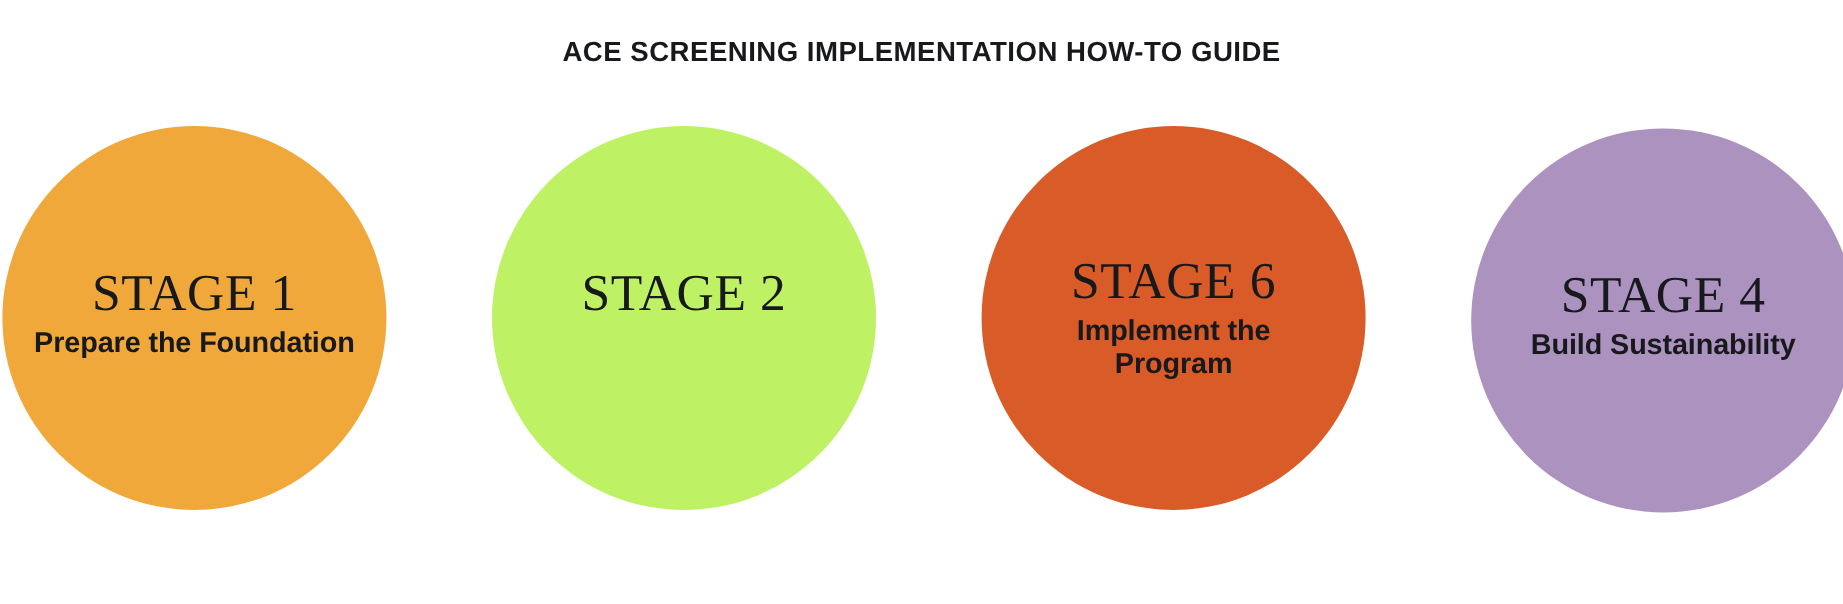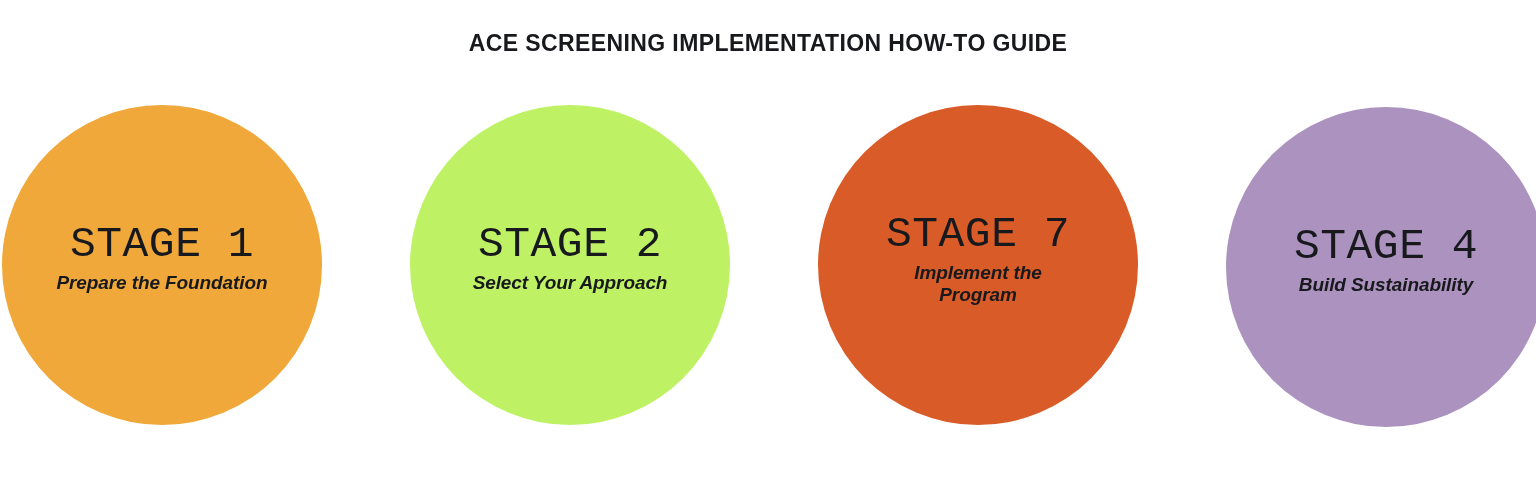--- a/index.html
+++ b/index.html
@@ -57,40 +57,39 @@
     position: absolute;
     left: 0;
     width: 320px;
     top: 118px;
     text-align: center;
     line-height: 1;
   }
 
   .stage-heading {
     display: block;
-    font-family: Liberation Mono, monospace;
+    font-family: Liberation Serif, serif;
     font-size: 43px;
     font-weight: 300;
     letter-spacing: 0.5px;
     color: #17191C;
     line-height: 1.04;
     white-space: nowrap;
   }
 
   .stage-subtitle {
     display: block;
     margin-top: 4px;
     font-family: "Liberation Sans", sans-serif;
-    font-size: 19px;
+    font-size: 24px;
     font-weight: bold;
     letter-spacing: -0.1px;
     color: #17191C;
     line-height: 1.18;
     padding: 0 18px;
-    font-style: italic;
   }
 
   
   #stage-circle-1 { left: 2px;    top: 105px; }
   #stage-circle-2 { left: 410px;  top: 105px; }
   #stage-circle-3 { left: 818px;  top: 105px; }
   #stage-circle-4 { left: 1226px; top: 107px; }
 
   #stage-circle-3 .stage-text-block { top: 108px; }
 </style>
@@ -106,27 +105,26 @@
     <div class="stage-circle" id="stage-circle-1" style="background-color: rgb(240, 168, 58);">
       <div class="stage-text-block">
         <span class="stage-heading">STAGE 1</span>
         <span class="stage-subtitle">Prepare the Foundation</span>
       </div>
     </div>
 
     <div class="stage-circle" id="stage-circle-2" style="background-color: #bef264;">
       <div class="stage-text-block">
         <span class="stage-heading">STAGE 2</span>
-        <span class="stage-subtitle">Select Your Approach</span>
       </div>
     </div>
 
     <div class="stage-circle" id="stage-circle-3" style="background-color: rgb(217, 91, 40);">
       <div class="stage-text-block">
-        <span class="stage-heading">STAGE 7</span>
+        <span class="stage-heading">STAGE 6</span>
         <span class="stage-subtitle" style="padding:0 78px;text-align:center;">Implement the Program</span>
       </div>
     </div>
 
     <div class="stage-circle" id="stage-circle-4" style="background-color: rgb(172, 146, 191);">
       <div class="stage-text-block">
         <span class="stage-heading">STAGE 4</span>
         <span class="stage-subtitle">Build Sustainability</span>
       </div>
     </div>

